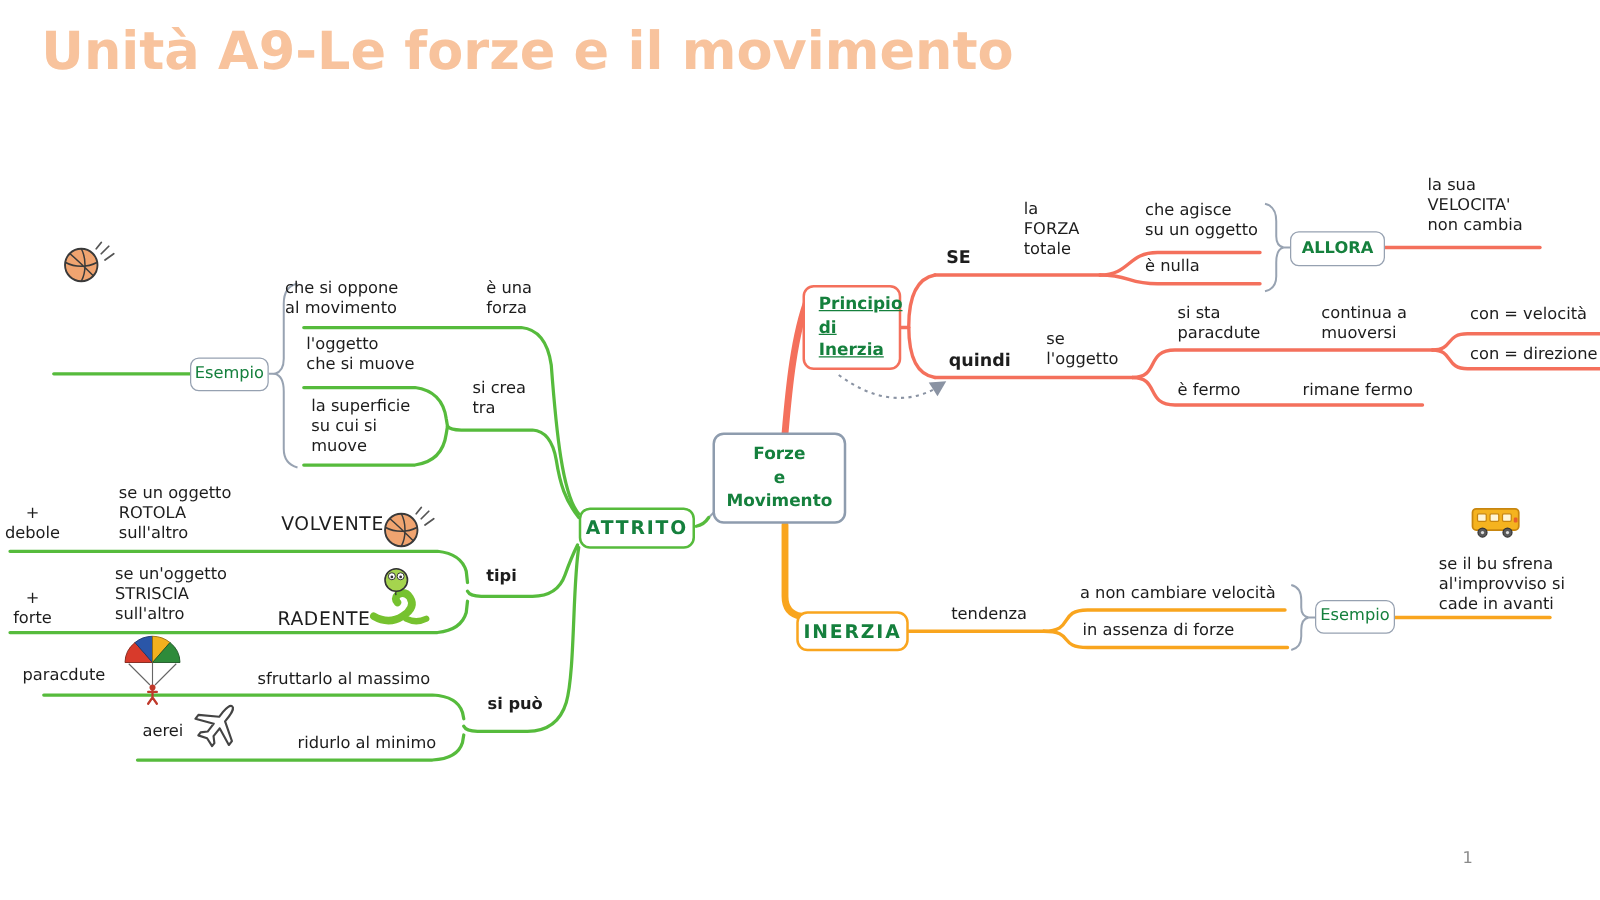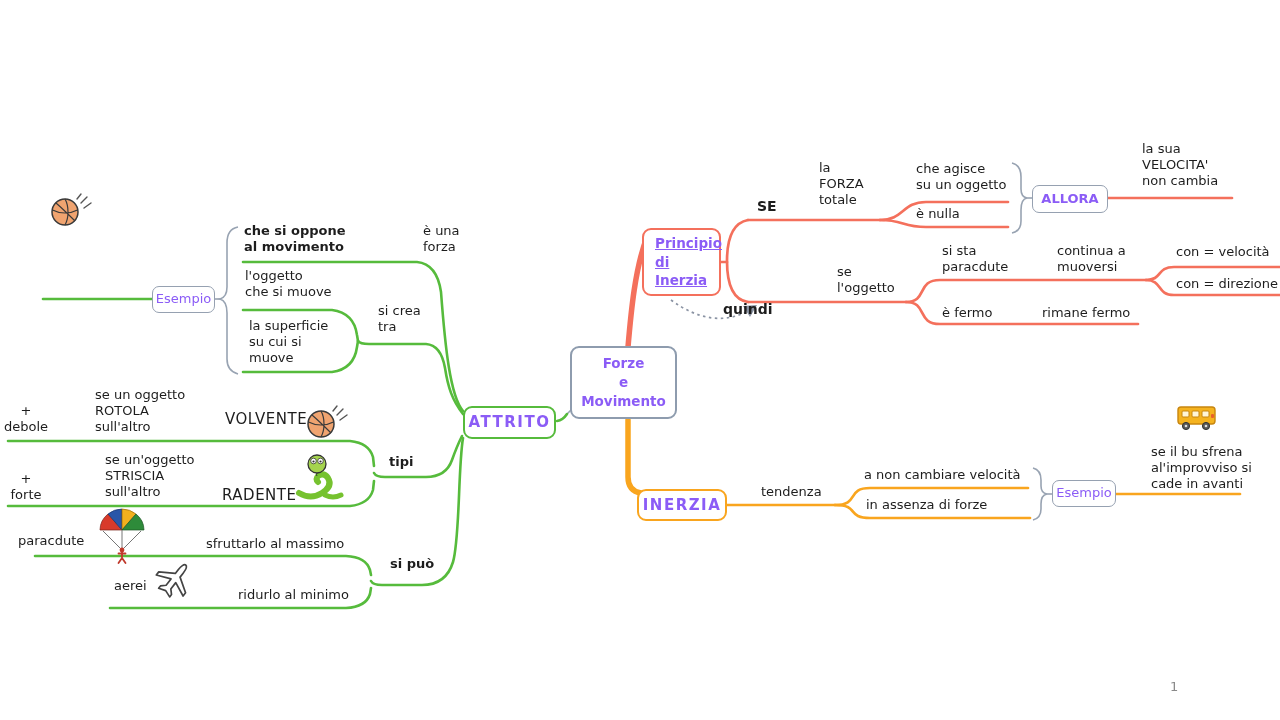--- a/index.html
+++ b/index.html
@@ -7,34 +7,35 @@
           font-family:"DejaVu Sans",sans-serif;}
   #title{position:absolute;left:33px;top:16px;font-size:42px;font-weight:bold;
          color:#f8c39d;letter-spacing:0px;white-space:nowrap;}
   svg.wires{position:absolute;left:0;top:0;}
   .lbl{position:absolute;font-size:13px;line-height:1.24;color:#1d1d1d;white-space:pre-line;}
   .lbl.b{font-weight:bold;}
   .lbl.big{font-size:15px;letter-spacing:0.5px;}
   .lbl.ctr{text-align:center;}
   .node{position:absolute;background:#fff;border-radius:9px;display:flex;align-items:center;
         justify-content:center;text-align:center;font-weight:bold;font-size:13.5px;
-        line-height:1.4;color:#8b5cf6;white-space:pre-line;box-sizing:border-box;}
+        line-height:1.4;color:#15803d;white-space:pre-line;box-sizing:border-box;}
   .node.green{border:2.5px solid #56bb3c;font-size:15px;letter-spacing:1.5px;}
   .node.salmon{border:2.5px solid #f4705c;justify-content:flex-start;text-align:left;padding-left:11px;}
   .node.orange{border:2.5px solid #f9a51e;font-size:15px;letter-spacing:1.5px;}
   .node.grayblue{border:2.5px solid #8e9cae;}
   .node.graysm{border:1.6px solid #96a1b1;font-weight:normal;font-size:13px;border-radius:7px;}
   .icon{position:absolute;}
   #page-num{position:absolute;left:1170px;top:679px;font-size:13px;color:#8a8a8a;}
 </style>
 </head>
 <body>
 
 <div id="canvas">
 
+  <div id="title">Unità A9-Le forze e il movimento</div>
 
   <svg class="wires" width="1280" height="720">
 
     <g stroke="#98a3b2" stroke-width="1.6" fill="none">
       <path d="M238,227 Q227,229 227,243 L227,287 Q227,297 220,299 Q227,301 227,313 L227,359 Q227,371 238,374"></path>
       <path d="M215,299 L220,299"></path>
       <path d="M1012,163 Q1021,165 1021,177 L1021,189 Q1021,197 1027,198 Q1021,199 1021,210 L1021,221 Q1021,231 1012,233"></path>
       <path d="M1027,198 L1032,198"></path>
       <path d="M1033,468 Q1041,470 1041,480 L1041,486 Q1041,493 1047,494 Q1041,495 1041,504 L1041,509 Q1041,518 1033,520"></path>
       <path d="M1047,494 L1052,494"></path>
@@ -90,61 +91,61 @@
 Movimento</div>
   <div class="node green" style="left:463px;top:406px;width:93px;height:33px;">ATTRITO</div>
   <div class="node salmon" style="left:642px;top:228px;width:79px;height:68px;text-decoration:underline;">Principio
 di
 Inerzia</div>
   <div class="node graysm" style="left:1032px;top:185px;width:76px;height:28px;font-weight:bold;">ALLORA</div>
   <div class="node orange" style="left:637px;top:489px;width:90px;height:32px;">INERZIA</div>
   <div class="node graysm" style="left:152px;top:286px;width:63px;height:27px;">Esempio</div>
   <div class="node graysm" style="left:1052px;top:480px;width:64px;height:27px;">Esempio</div>
 
-  <div class="lbl" style="left:244px;top:223px;font-weight:bold;">che si oppone
+  <div class="lbl" style="left:228px;top:223px;">che si oppone
 al movimento</div>
-  <div class="lbl" style="left:389px;top:223px;margin-left:34px;">è una
+  <div class="lbl" style="left:389px;top:223px;">è una
 forza</div>
   <div class="lbl" style="left:245px;top:268px;">l'oggetto
 che si muove</div>
   <div class="lbl" style="left:249px;top:318px;">la superficie
 su cui si
 muove</div>
   <div class="lbl" style="left:378px;top:303px;">si crea
 tra</div>
   <div class="lbl ctr" style="left:3px;top:403px;width:46px;">+
 debole</div>
   <div class="lbl" style="left:95px;top:387px;">se un oggetto
 ROTOLA
 sull'altro</div>
   <div class="lbl big" style="left:225px;top:410px;">VOLVENTE</div>
   <div class="lbl b" style="left:389px;top:454px;">tipi</div>
   <div class="lbl ctr" style="left:5px;top:471px;width:42px;">+
 forte</div>
-  <div class="lbl" style="left:92px;top:452px;margin-left:13px;">se un'oggetto
+  <div class="lbl" style="left:92px;top:452px;">se un'oggetto
 STRISCIA
 sull'altro</div>
   <div class="lbl big" style="left:222px;top:486px;">RADENTE</div>
   <div class="lbl" style="left:18px;top:533px;">paracdute</div>
   <div class="lbl" style="left:206px;top:536px;">sfruttarlo al massimo</div>
   <div class="lbl" style="left:114px;top:578px;">aerei</div>
   <div class="lbl" style="left:238px;top:587px;">ridurlo al minimo</div>
   <div class="lbl b" style="left:390px;top:556px;">si può</div>
 
   <div class="lbl b" style="left:757px;top:198px;font-size:14px;">SE</div>
   <div class="lbl" style="left:819px;top:160px;">la
 FORZA
 totale</div>
   <div class="lbl" style="left:916px;top:161px;">che agisce
 su un oggetto</div>
   <div class="lbl" style="left:916px;top:206px;">è nulla</div>
   <div class="lbl" style="left:1142px;top:141px;">la sua
 VELOCITA'
 non cambia</div>
-  <div class="lbl b" style="left:723px;top:281px;font-size:14px;margin-top:20px;">quindi</div>
+  <div class="lbl b" style="left:759px;top:281px;font-size:14px;">quindi</div>
   <div class="lbl" style="left:837px;top:264px;">se
 l'oggetto</div>
   <div class="lbl" style="left:942px;top:243px;">si sta
 paracdute</div>
   <div class="lbl" style="left:1057px;top:243px;">continua a
 muoversi</div>
   <div class="lbl" style="left:1176px;top:244px;">con = velocità</div>
   <div class="lbl" style="left:1176px;top:276px;">con = direzione</div>
   <div class="lbl" style="left:942px;top:305px;">è fermo</div>
   <div class="lbl" style="left:1042px;top:305px;">rimane fermo</div>

